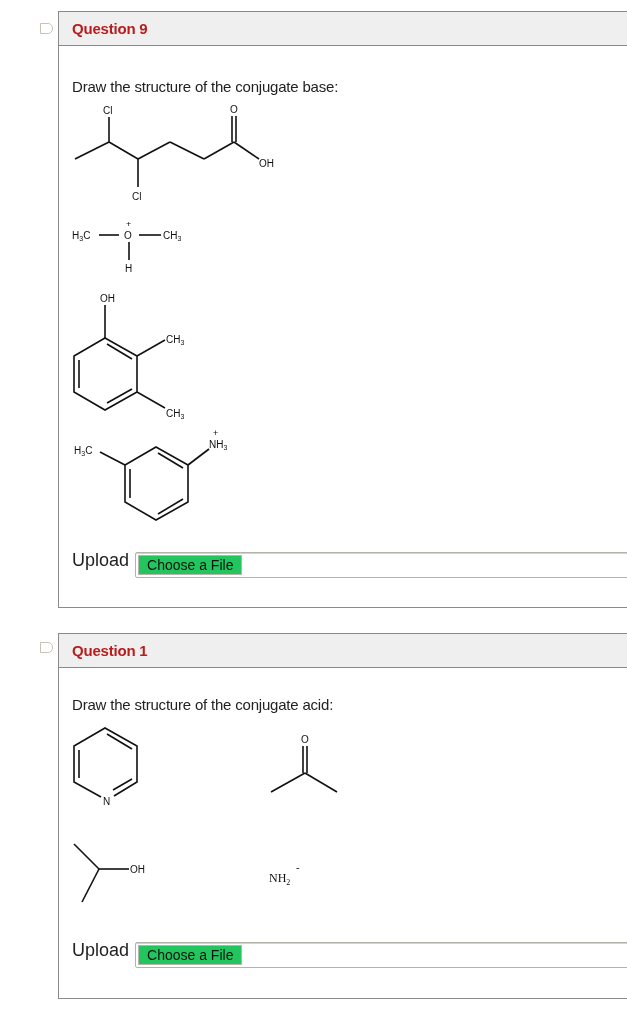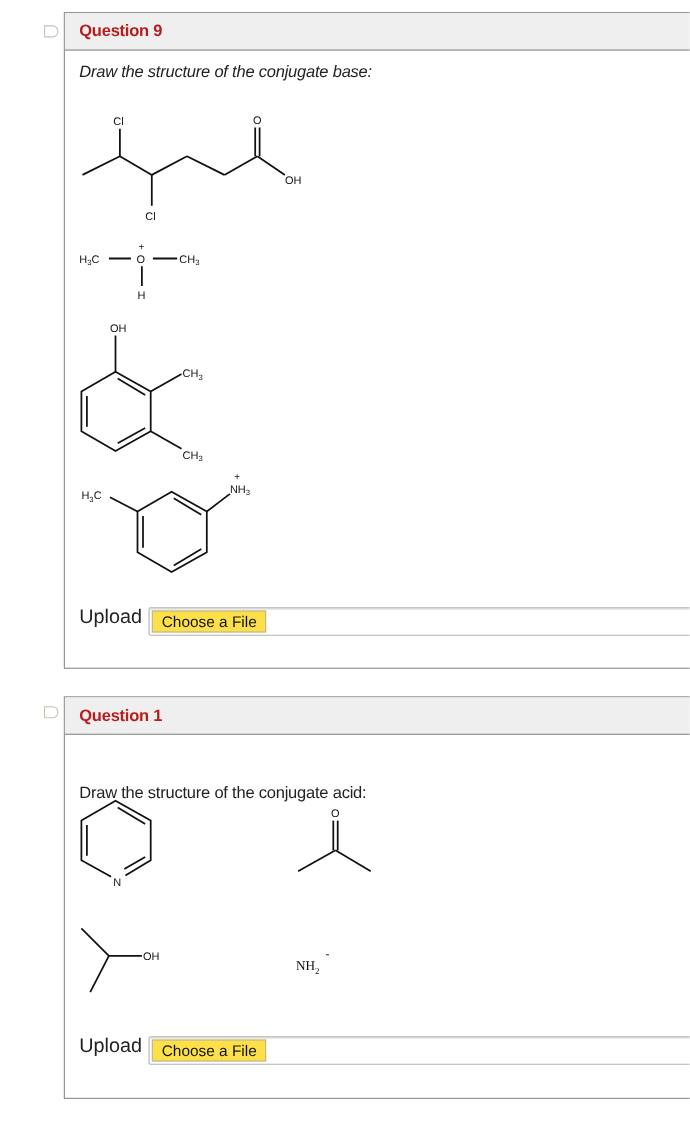--- a/index.html
+++ b/index.html
@@ -12,34 +12,34 @@
   .qhead { height:34px; background:#efefef; border-bottom:1px solid #8a8a8a;
            display:flex; align-items:center; padding-left:13px; box-sizing:border-box; }
   .qtitle { font-size:15px; font-weight:bold; color:#b91c1c; letter-spacing:-0.2px; }
   .prompt { position:absolute; left:13px; font-size:15px; color:#222; letter-spacing:-0.2px; }
   .mol { position:absolute; }
   .upload-row { position:absolute; left:13px; display:flex; align-items:flex-start; }
   .upload-label { font-size:18px; color:#222; margin-right:6px; margin-top:-2px; }
   .file-field { width:520px; height:26px; border:1px solid #b5b2ac; border-radius:2px;
                 background:#fff; box-sizing:border-box; position:relative; box-shadow: inset 0 1px 0 #d6d3cc; }
   .file-btn { position:absolute; left:2px; top:2px; height:20px; padding:0 8px;
-              background:#fde047; border:1px solid #b8b4ac; font-size:14px;
+              background:#22c55e; border:1px solid #b8b4ac; font-size:14px;
               font-family:"Liberation Sans", sans-serif; color:#111; line-height:18px;
               box-sizing:border-box; }
   svg text { font-family:"Liberation Sans", sans-serif; fill:#111; }
 </style>
 </head>
 <body>
 
 <div class="flag" style="top:23px;"></div>
 <div class="qbox" style="top:11px; height:597px;">
   <div class="qhead">
     <span class="qtitle">Question 9</span>
   </div>
-  <div class="prompt" style="top:45px;font-style:italic;">Draw the structure of the conjugate base:</div>
+  <div class="prompt" style="top:66px;">Draw the structure of the conjugate base:</div>
 
   <svg class="mol" style="left:0; top:85px;" width="250" height="115" viewBox="0 0 250 115">
     <g stroke="#111" stroke-width="1.6" fill="none">
       <line x1="16" y1="62" x2="50" y2="45"></line>
       <line x1="50" y1="45" x2="79" y2="62"></line>
       <line x1="79" y1="62" x2="111" y2="45"></line>
       <line x1="111" y1="45" x2="145" y2="62"></line>
       <line x1="145" y1="62" x2="175" y2="45"></line>
       <line x1="175" y1="45" x2="200" y2="62"></line>
       <line x1="50" y1="45" x2="50" y2="20"></line>
@@ -101,21 +101,21 @@
       <span class="file-btn">Choose a File</span>
     </div>
   </div>
 </div>
 
 <div class="flag" style="top:642px;"></div>
 <div class="qbox" style="top:633px; height:366px;">
   <div class="qhead">
     <span class="qtitle">Question 1</span>
   </div>
-  <div class="prompt" style="top:78px;text-align:right;">Draw the structure of the conjugate acid:</div>
+  <div class="prompt" style="top:62px;text-align:right;">Draw the structure of the conjugate acid:</div>
 
   <svg class="mol" style="left:0; top:88px;" width="100" height="100" viewBox="0 0 100 100">
     <g stroke="#111" stroke-width="1.6" fill="none">
       <polyline points="42,75 15,60 15,24 46,6 78,24 78,60 55,74"></polyline>
       <line x1="20" y1="28" x2="20" y2="56"></line>
       <line x1="48" y1="12" x2="73" y2="27"></line>
       <line x1="73" y1="57" x2="54" y2="68"></line>
     </g>
     <text x="44" y="83" font-size="10">N</text>
   </svg>

